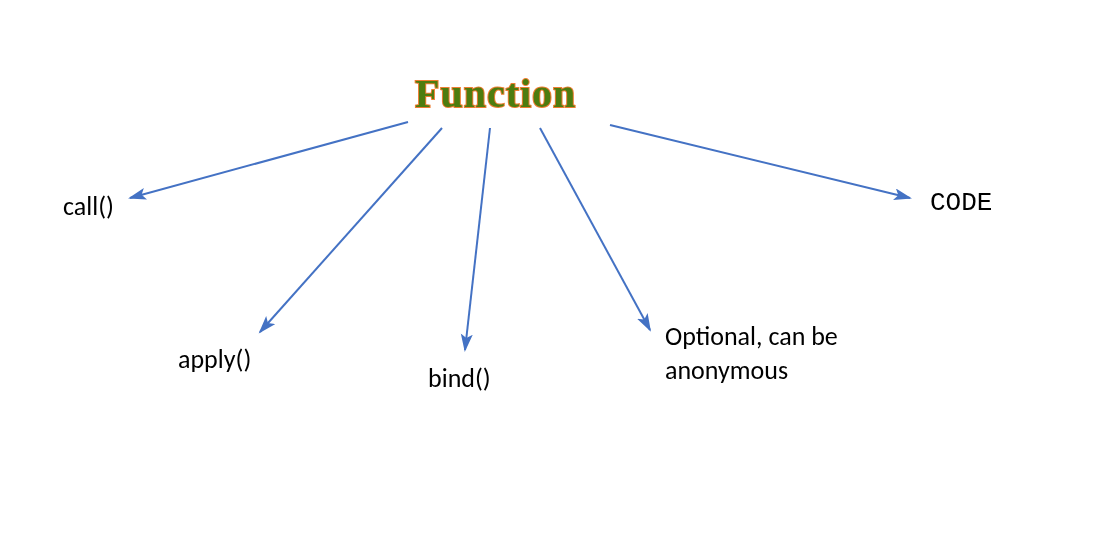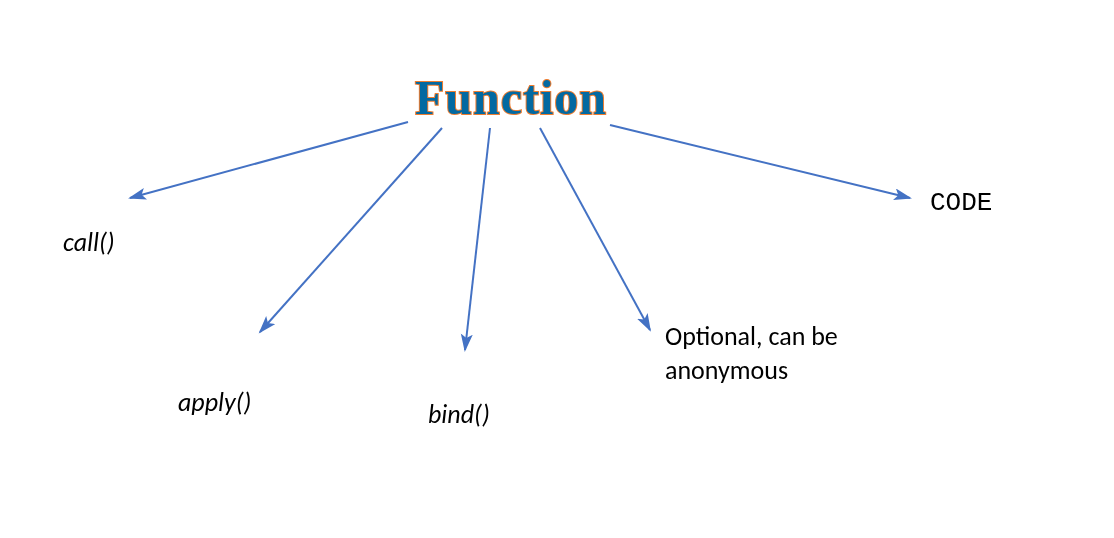--- a/index.html
+++ b/index.html
@@ -17,34 +17,32 @@
     }
     .diagram-container {
       position: relative;
       width: 100%;
       height: 100%;
     }
     .title {
       position: absolute;
       font-family: "Comic Sans MS", "Segoe Script", cursive;
       font-weight: bold;
-      font-size: 48px;
-      color: #0369a1;
+      font-size: 40px;
+      color: #4d7c0f;
       -webkit-text-stroke: 2px #ED7D31;
       paint-order: stroke fill;
       letter-spacing: 1px;
     }
     .node-label {
       position: absolute;
       font-size: 26px;
       color: #000;
     }
     .italic {
-      font-style: italic;
-      margin-top: 36px;
     }
     .multiline {
       line-height: 1.3;
     }
     svg.arrows {
       position: absolute;
       top: 0;
       left: 0;
       width: 1114px;
       height: 538px;
@@ -71,21 +69,21 @@
 
     <line x1="540" y1="128" x2="650" y2="330" stroke="#4472C4" stroke-width="2" marker-end="url(#arrowhead)"></line>
 
     <line x1="610" y1="125" x2="910" y2="198" stroke="#4472C4" stroke-width="2" marker-end="url(#arrowhead)"></line>
   </svg>
 
   <div class="title" style="left:415px; top:70px;">Function</div>
 
   <div class="node-label italic" style="left:63px; top:190px;">call()</div>
 
-  <div class="node-label italic" style="left:178px; top:350px;">apply()</div>
+  <div class="node-label italic" style="left:178px; top:343px;">apply()</div>
 
   <div class="node-label italic" style="left:428px; top:362px;">bind()</div>
 
   <div class="node-label multiline" style="left:665px; top:320px;">
     <div>Optional, can be</div>
     <div>anonymous</div>
   </div>
 
   <div class="node-label" style="left:930px; top:188px;font-family:Liberation Mono, monospace;">CODE</div>
 

